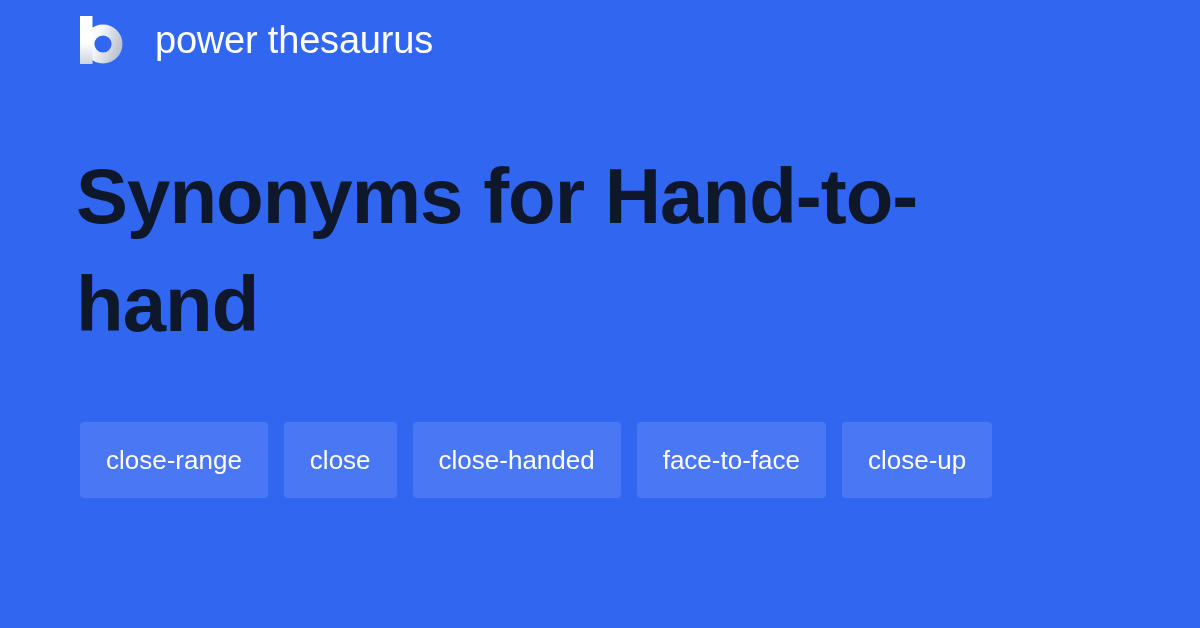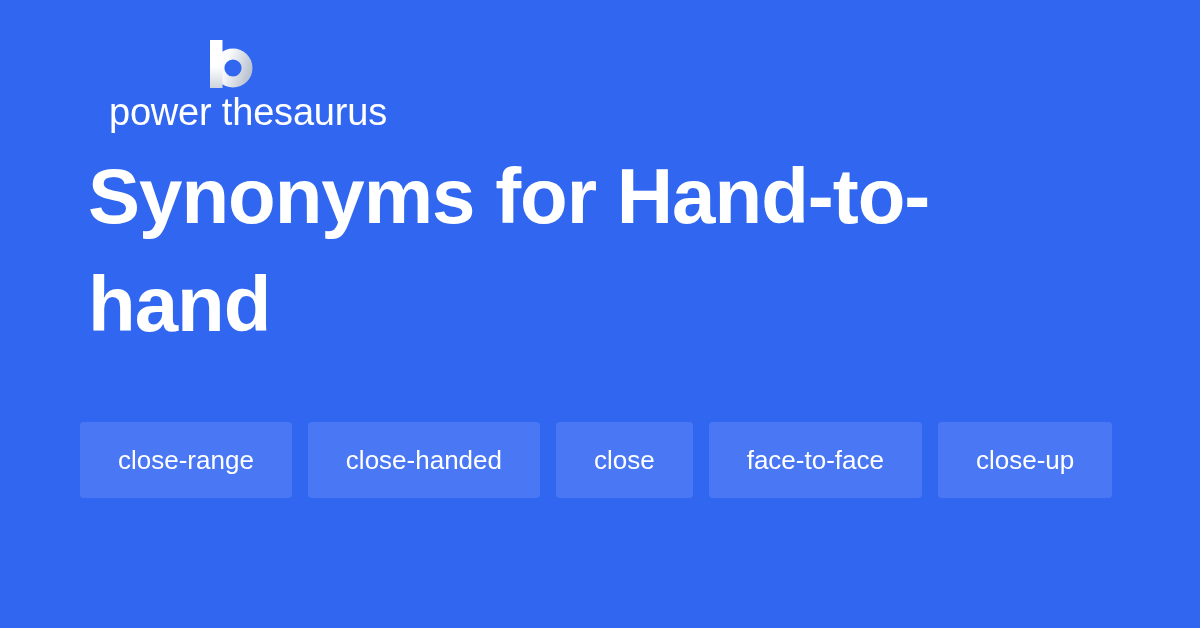--- a/index.html
+++ b/index.html
@@ -20,25 +20,24 @@
     position: relative;
     width: 1200px;
     height: 628px;
     background: #3066f0;
   }
 
   
   .brand {
     position: absolute;
     left: 80px;
-    top: 40px;
+    top: 16px;
     display: flex;
-    align-items: center;
+    align-items: flex-start;
     height: 52px;
-    flex-direction: column;
   }
 
   .brand-mark {
     width: 46px;
     height: 48px;
     display: block;
     flex: 0 0 auto;
   }
 
   .brand-name {
@@ -47,24 +46,24 @@
     font-size: 38px;
     line-height: 48px;
     font-weight: 400;
     letter-spacing: -0.2px;
     white-space: nowrap;
   }
 
   
   .headline {
     position: absolute;
-    left: 88px;
+    left: 76px;
     top: 142px;
     width: 1000px;
-    color: #ffffff;
+    color: #0f172a;
     font-size: 78px;
     line-height: 108px;
     font-weight: 700;
     letter-spacing: -1px;
     word-break: break-word;
   }
 
   
   .chips {
     position: absolute;
@@ -75,21 +74,21 @@
     flex-wrap: wrap;
     gap: 16px 16px;
     align-content: flex-start;
   }
 
   .chip {
     height: 76px;
     display: flex;
     align-items: center;
     justify-content: center;
-    padding: 0 38px;
+    padding: 0 26px;
     background: #4a78f5;
     border-radius: 4px;
     color: #ffffff;
     font-size: 26px;
     line-height: 76px;
     font-weight: 400;
     white-space: nowrap;
   }
 </style>
 </head>
@@ -122,19 +121,19 @@
         <rect x="0" y="0" width="12.5" height="48" fill="url(#stemGrad)"></rect>
       </g>
     </svg>
     <span class="brand-name">power thesaurus</span>
   </div>
 
   <h1 class="headline">Synonyms for Hand-to-hand</h1>
 
   <div class="chips">
     <span class="chip">close-range</span>
+    <span class="chip">close</span>
     <span class="chip">close-handed</span>
-    <span class="chip">close</span>
     <span class="chip">face-to-face</span>
     <span class="chip">close-up</span>
   </div>
 
 </div>
 
 </body></html>

